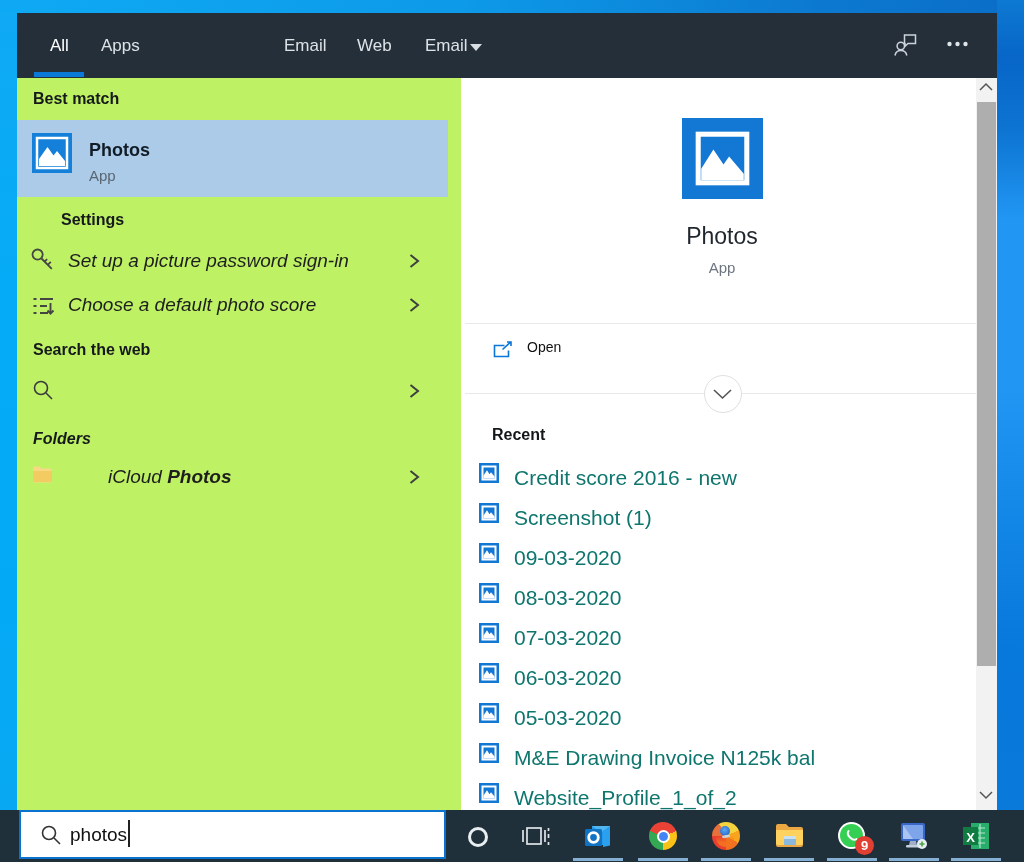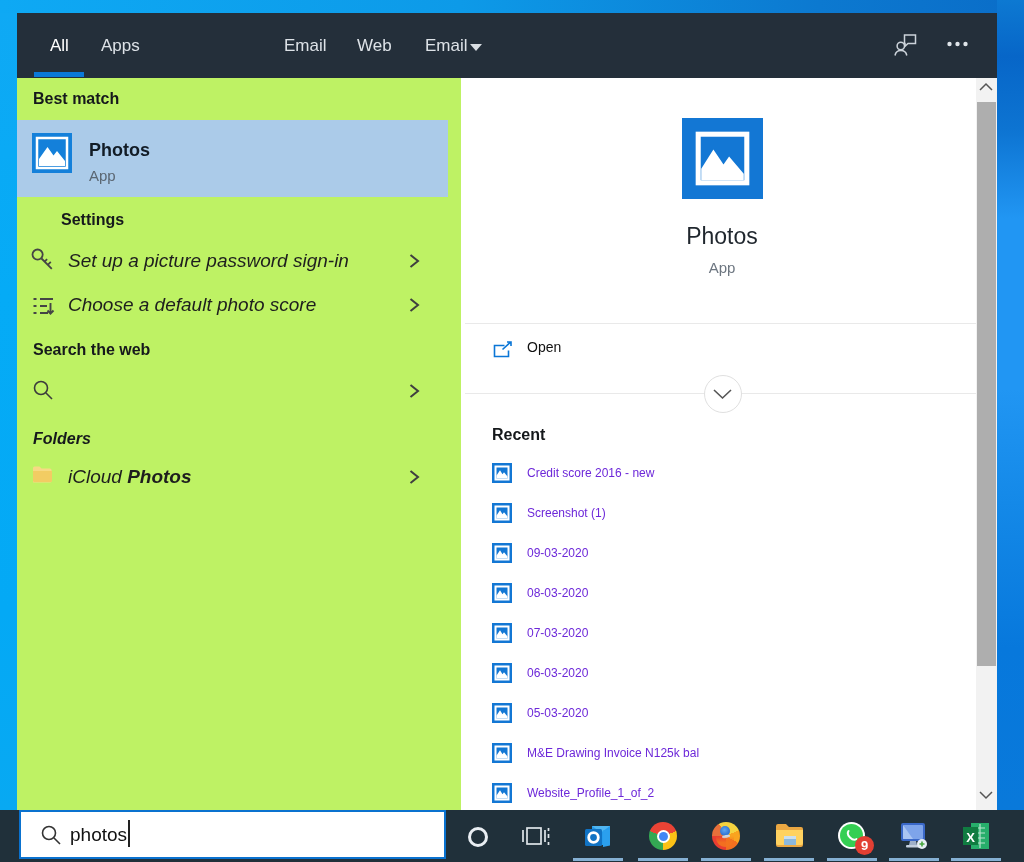--- a/index.html
+++ b/index.html
@@ -22,21 +22,21 @@
   .gray{color:#7a7a7a;font-size:16px;}
   
   #sbar{left:976px;top:78px;width:21px;height:732px;background:#f2f2f2;}
   #sthumb{position:absolute;left:1px;top:24px;width:19px;height:564px;background:#aeaeae;}
   
   #taskbar{left:0;top:810px;width:1024px;height:52px;background:#20303a;}
   #searchbox{position:absolute;left:19px;top:0px;width:427px;height:49px;background:#ffffff;border:2px solid #0a72cf;box-sizing:border-box;}
   #searchbox span{position:absolute;left:49px;top:12px;font-size:19px;color:#111;}
   .caret{position:absolute;left:107px;top:8px;width:2px;height:27px;background:#222;}
   .ind{position:absolute;top:48px;height:3px;width:50px;background:#85b0d3;}
-  .ritem{position:absolute;left:66px;font-size:12px;color:#6d28d9;white-space:nowrap;}
+  .ritem{position:absolute;left:53px;font-size:21px;color:#0f766e;white-space:nowrap;}
   .ritem svg{position:absolute;left:-35px;top:-3px;}
 </style>
 </head>
 <body>
 
   <div class="abs" style="left:0;top:0;width:1024px;height:13px;background:linear-gradient(90deg,#0ea9f4,#0d9ae8 45%,#0c79d0 80%,#0a6dc8);"></div>
   <div class="abs" style="left:0;top:13px;width:17px;height:797px;background:linear-gradient(180deg,#0fa9f4,#05abf6 35%,#04a9f5 75%,#08a9f2);"></div>
   <div class="abs" style="left:997px;top:0;width:27px;height:810px;background:linear-gradient(180deg,#0d79d2 0,#0766c8 7%,#0d74d2 16%,#2196f3 27%,#2196f3 48%,#1489e8 62%,#0778dc 80%,#0979da 100%);"></div>
 
   <div id="topbar" class="abs">
@@ -103,21 +103,21 @@
     <svg class="chev" style="top:305px;" width="16" height="16" fill="none" stroke="#3f3f3f" stroke-width="2">
       <polyline points="4.5,2 12,8 4.5,14"></polyline>
     </svg>
 
     <div class="hdr" style="top:352px;font-style:italic;">Folders</div>
 
     <svg class="abs" style="left:16px;top:388px;" width="19" height="17" viewBox="0 0 19 17">
       <path d="M0 2 q0-1.5 1.5-1.5 h5 l2 2 h8.5 q1.5 0 1.5 1.5 v11 q0 1.5 -1.5 1.5 h-16 q-1.5 0 -1.5 -1.5 Z" fill="#f7d984"></path>
       <path d="M0 5 h19 v9.5 q0 1.5 -1.5 1.5 h-16 q-1.5 0 -1.5 -1.5 Z" fill="#f2cc63"></path>
     </svg>
-    <div class="rowtxt" style="top:388px;">iCloud <b>Photos</b></div>
+    <div class="rowtxt" style="top:388px;margin-left:40px;">iCloud <b>Photos</b></div>
     <svg class="chev" style="top:391px;" width="16" height="16" fill="none" stroke="#3f3f3f" stroke-width="2">
       <polyline points="4.5,2 12,8 4.5,14"></polyline>
     </svg>
   </div>
 
   <div id="rightpanel" class="abs">
     <svg class="abs" style="left:221px;top:40px;" width="81" height="81" viewBox="0 0 80 80">
       <rect width="80" height="80" fill="#1377d4"></rect>
       <rect x="16" y="16" width="48" height="48" fill="none" stroke="#fff" stroke-width="5"></rect>
       <path d="M19 61.5 L19 50 L31 31 L41 46 L46.5 38 L61 55 L61 61.5 Z" fill="#fff"></path>

